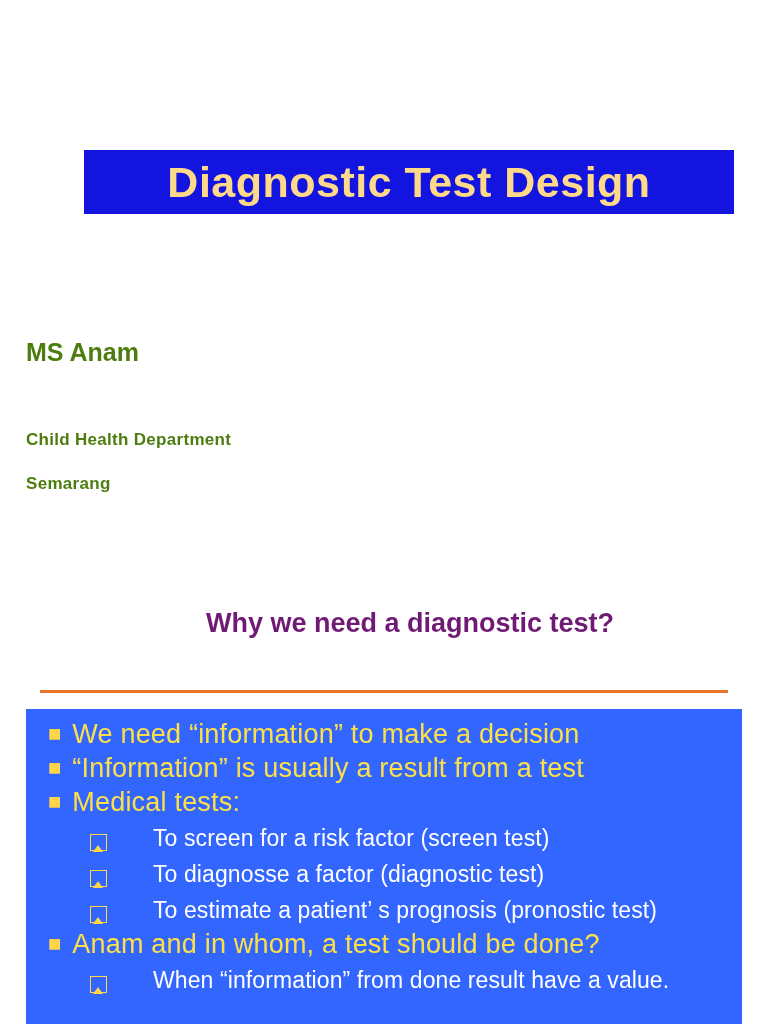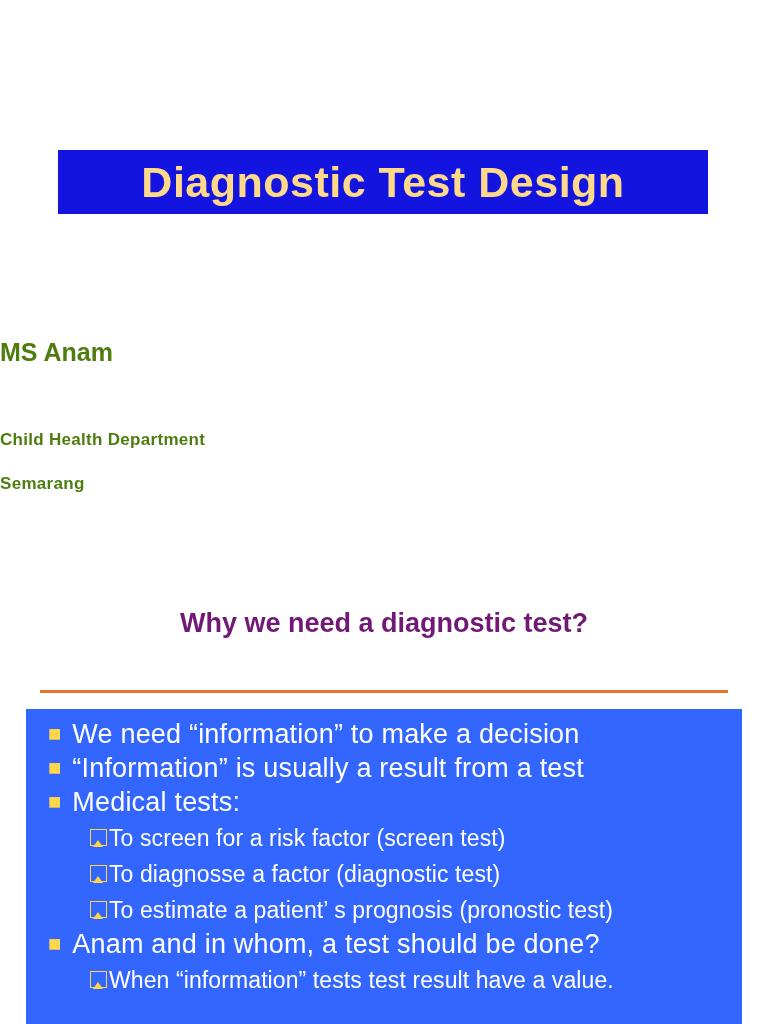--- a/index.html
+++ b/index.html
@@ -15,20 +15,21 @@
     position: relative;
   }
 
   
   .slide-one {
     position: relative;
     width: 738px;
     height: 690px;
     background: #ffffff;
     box-sizing: border-box;
+    margin-left: 26px;
   }
 
   .title-banner {
     position: absolute;
     left: 58px;
     top: 150px;
     width: 650px;
     height: 64px;
     background: #1414e0;
     display: flex;
@@ -110,31 +111,32 @@
     margin: 0 0 3px 0;
     padding-left: 16px;
   }
   .bullet-l1 .marker {
     color: #ffd54a;
     font-size: 22px;
     line-height: 30px;
     margin-right: 11px;
   }
   .bullet-l1 .text {
-    color: #ffffff;
+    color: #fde047;
     font-size: 27px;
     line-height: 31px;
     letter-spacing: 0.2px;
   }
 
   .bullet-l2 {
     display: flex;
-    align-items: flex-start;
+    align-items: center;
     margin: 0 0 2px 0;
     padding-left: 58px;
+    gap: 44px;
   }
   .bullet-l2 .marker2 {
     width: 17px;
     height: 17px;
     border: 1.5px solid #ffd54a;
     position: relative;
     margin-top: 8px;
     margin-right: 2px;
     flex: none;
     box-sizing: border-box;
@@ -211,17 +213,17 @@
       <span class="text2">To estimate a patient’ s prognosis (pronostic test)</span>
     </div>
 
     <div class="bullet-l1">
       <span class="marker">■</span>
       <span class="text">Anam and in whom, a test should be done?</span>
     </div>
 
     <div class="bullet-l2">
       <span class="marker2"></span>
-      <span class="text2">When “information” tests test result have a value.</span>
+      <span class="text2">When “information” from done result have a value.</span>
     </div>
 
   </div>
 </div>
 
 </body></html>

